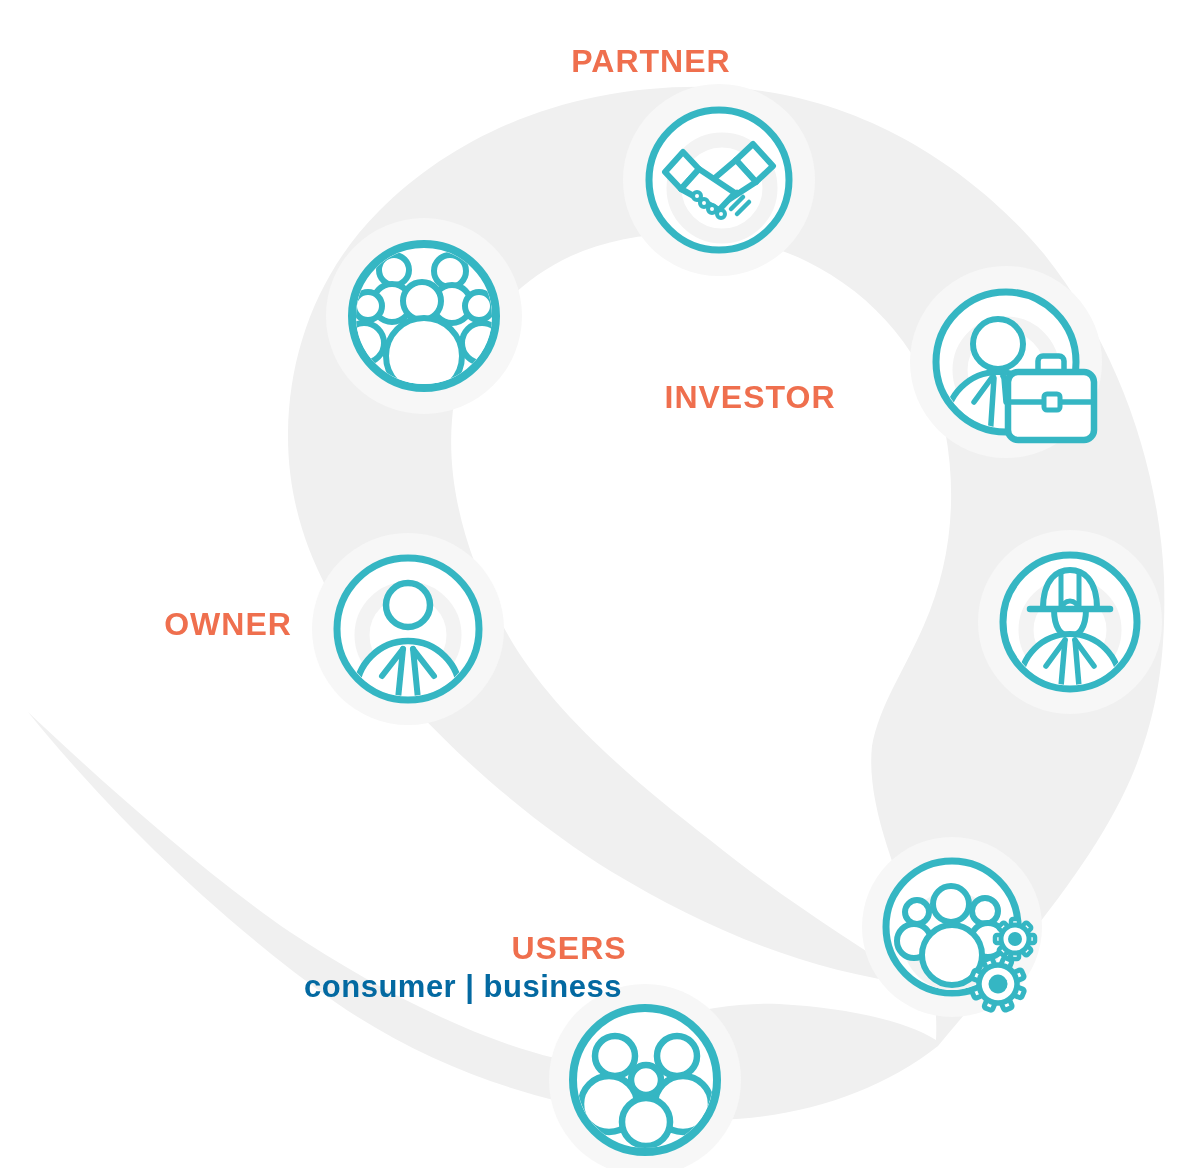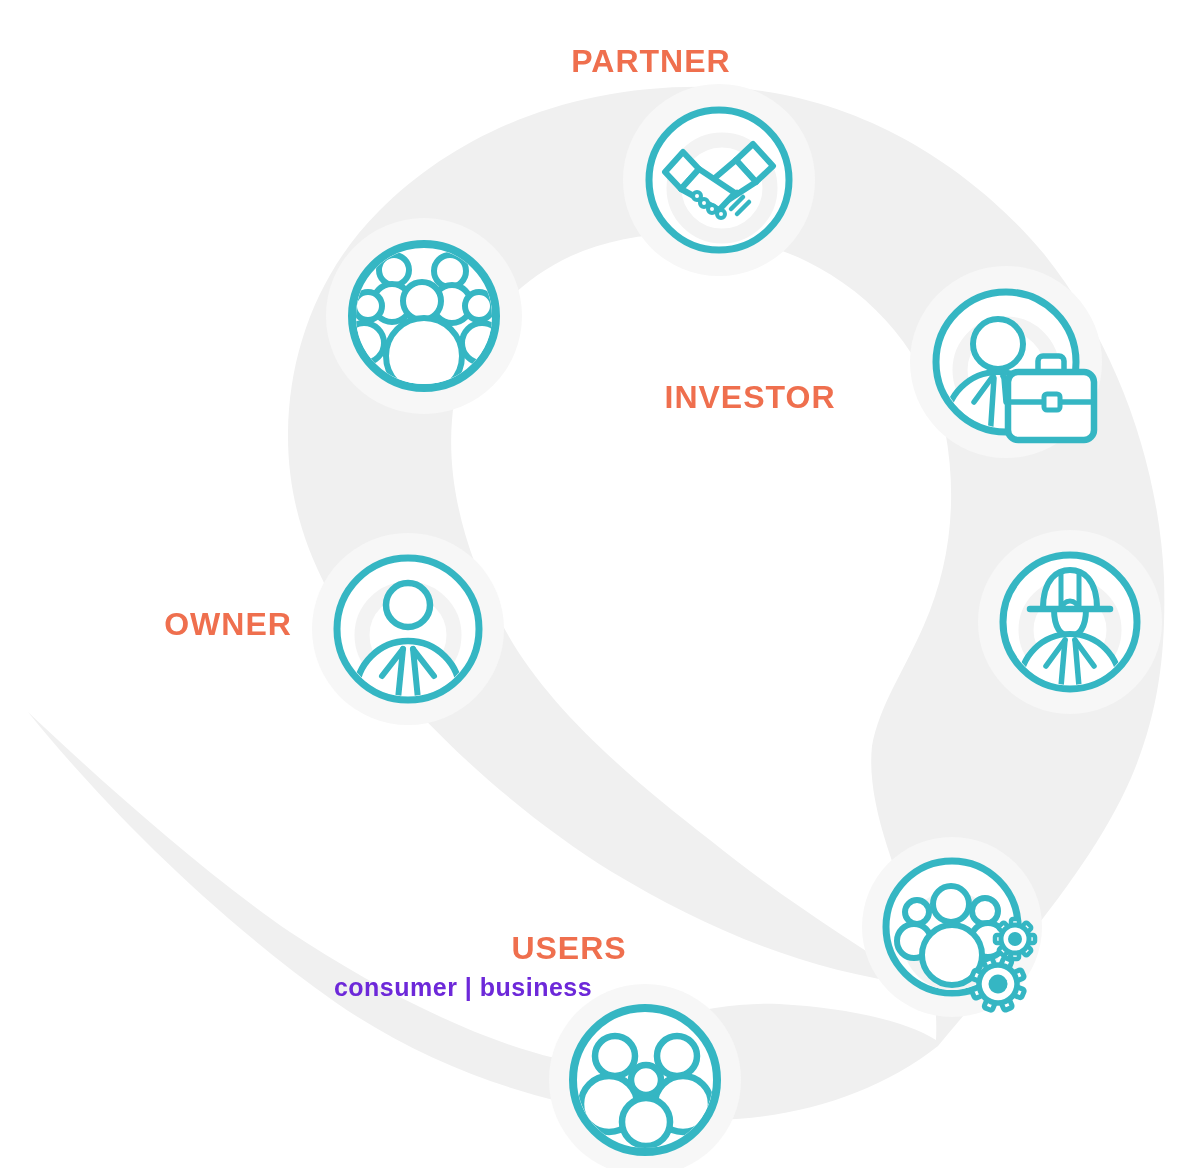--- a/index.html
+++ b/index.html
@@ -8,21 +8,21 @@
     font-family:"Liberation Sans", sans-serif;
   }
   #swirl-svg{position:absolute;left:0;top:0;width:1200px;height:1168px;}
   .role-label{
     position:absolute;transform:translate(-50%,-50%);
     color:#EF6F4E;font-weight:700;font-size:32px;letter-spacing:1px;
     white-space:nowrap;user-select:none;
   }
   .role-sublabel{
     position:absolute;transform:translate(-50%,-50%);
-    color:#6d28d9;font-weight:700;font-size:25px;letter-spacing:0.5px;
+    color:#0369a1;font-weight:700;font-size:31px;letter-spacing:0.5px;
     white-space:nowrap;user-select:none;
   }
   .lbl-partner   {left:651px;top:61px;}
   .lbl-governance{left:178px;top:302px;}
   .lbl-investor  {left:750px;top:397px;}
   .lbl-owner     {left:228px;top:624px;}
   .lbl-developer {left:858px;top:625px;}
   .lbl-workforce {left:749px;top:889px;}
   .lbl-users     {left:541px;top:948px;margin-left:28px;}
   .lbl-users-sub {left:463px;top:987px;}

